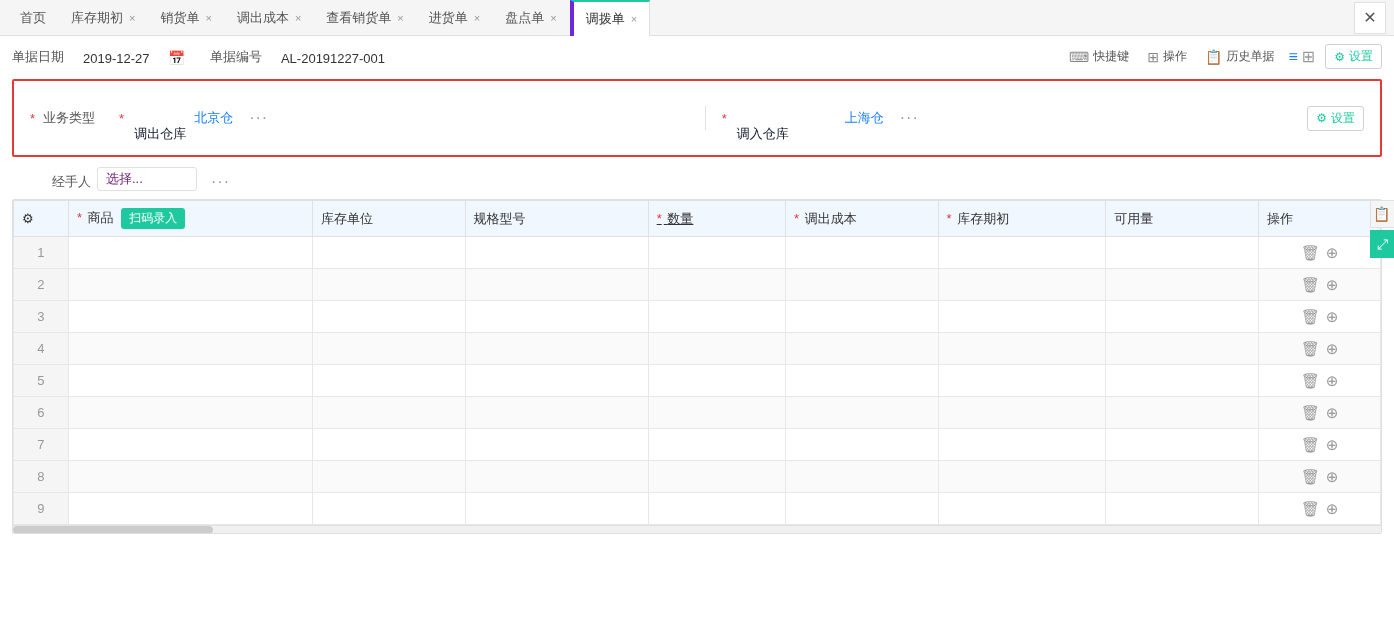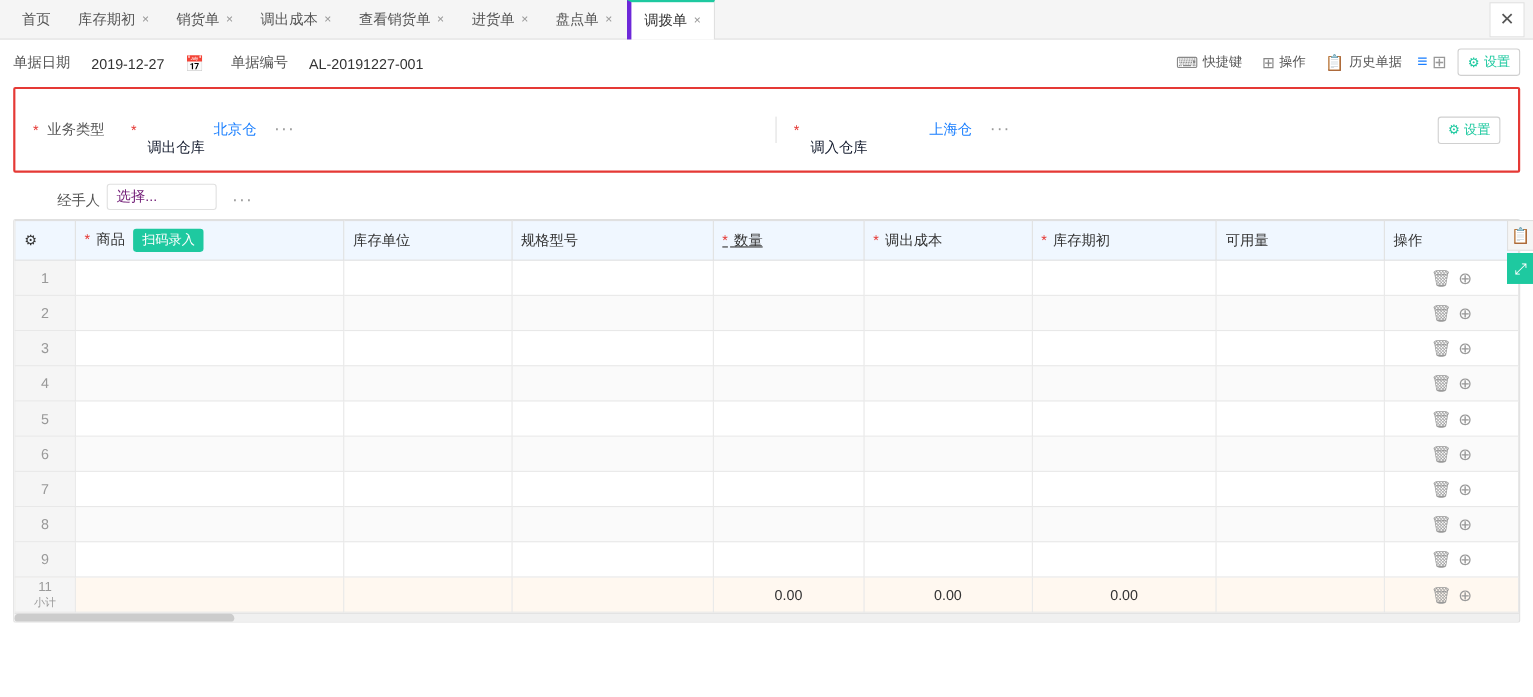--- a/index.html
+++ b/index.html
@@ -636,36 +636,20 @@
         <td></td>
         <td></td>
         <td></td>
         <td>
           <div class="op-icons">
             <span class="op-icon">🗑</span>
             <span class="op-icon copy">⊕</span>
           </div>
         </td>
       </tr>
-              <tr class="subtotal-row">
-        <td class="subtotal-label">11<br><small>小计</small></td>
-        <td></td>
-        <td></td>
-        <td></td>
-        <td class="num-cell">0.00</td>
-        <td class="num-cell">0.00</td>
-        <td class="num-cell">0.00</td>
-        <td></td>
-        <td>
-          <div class="op-icons">
-            <span class="op-icon">🗑</span>
-            <span class="op-icon copy">⊕</span>
-          </div>
-        </td>
-      </tr>
             </tbody>
         </table>
       </div>
       <div class="h-scroll">
         <div class="h-scroll-thumb"></div>
       </div>
     </div>
 
   </div>
 

